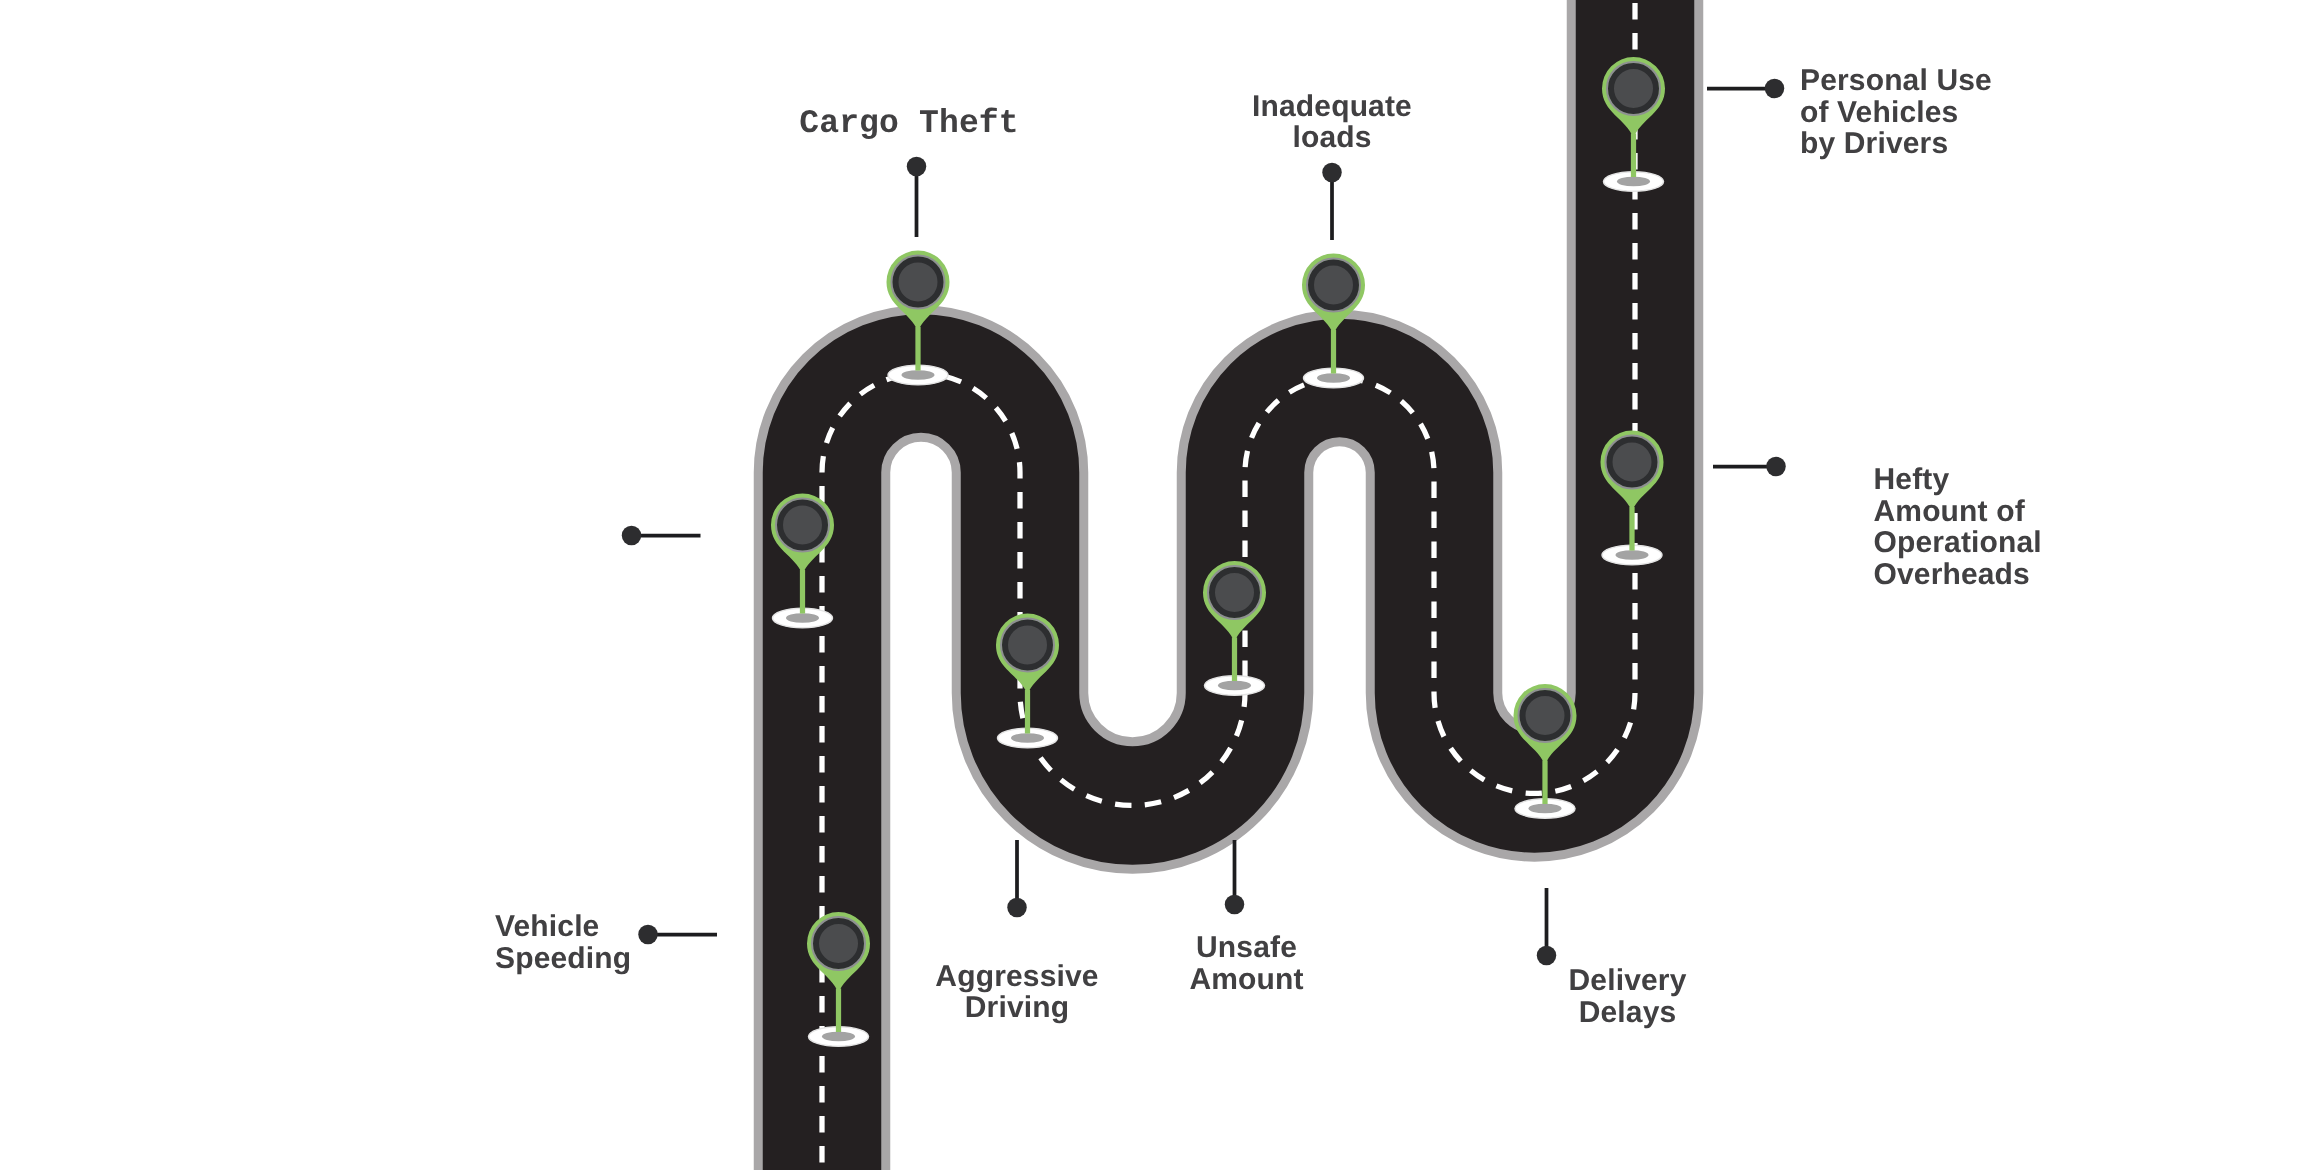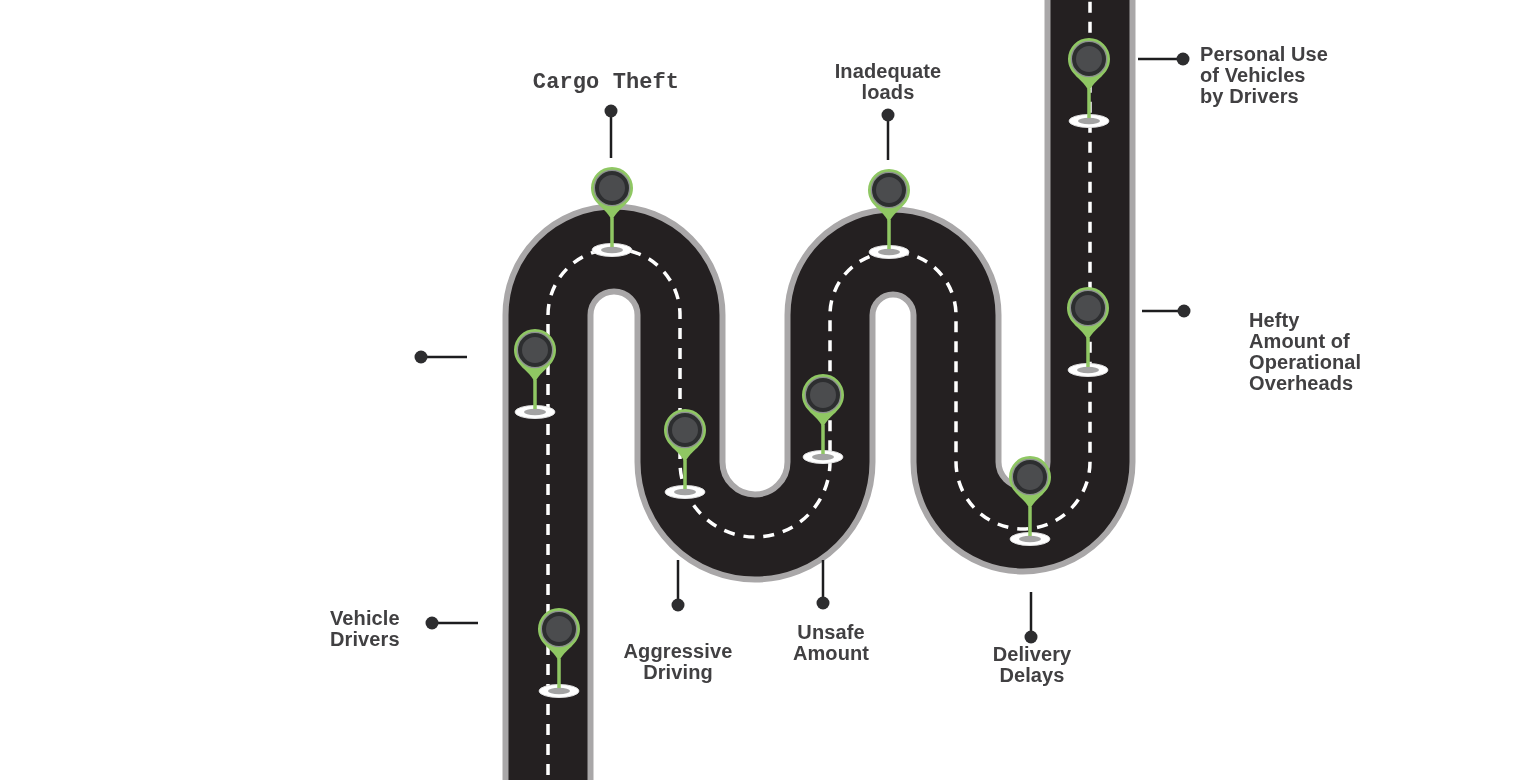--- a/index.html
+++ b/index.html
@@ -125,24 +125,24 @@
 of Vehicles
 by Drivers</div>
 
   <div class="label" style="left:1249px; top:294px;margin-top:16px;">Hefty
 Amount of
 Operational
 Overheads</div>
 
 
   <div class="label" style="left:330px; top:608px;">Vehicle
-Drivers</div>
+Speeding</div>
 
   <div class="label center" style="left:678px; top:641px;">Aggressive
 Driving</div>
 
   <div class="label center" style="left:831px; top:622px;">Unsafe
 Amount</div>
 
-  <div class="label center" style="left:1032px; top:644px;">Delivery
+  <div class="label center" style="left:1085px; top:644px;">Delivery
 Delays</div>
 
 </div>
 
 </body></html>

